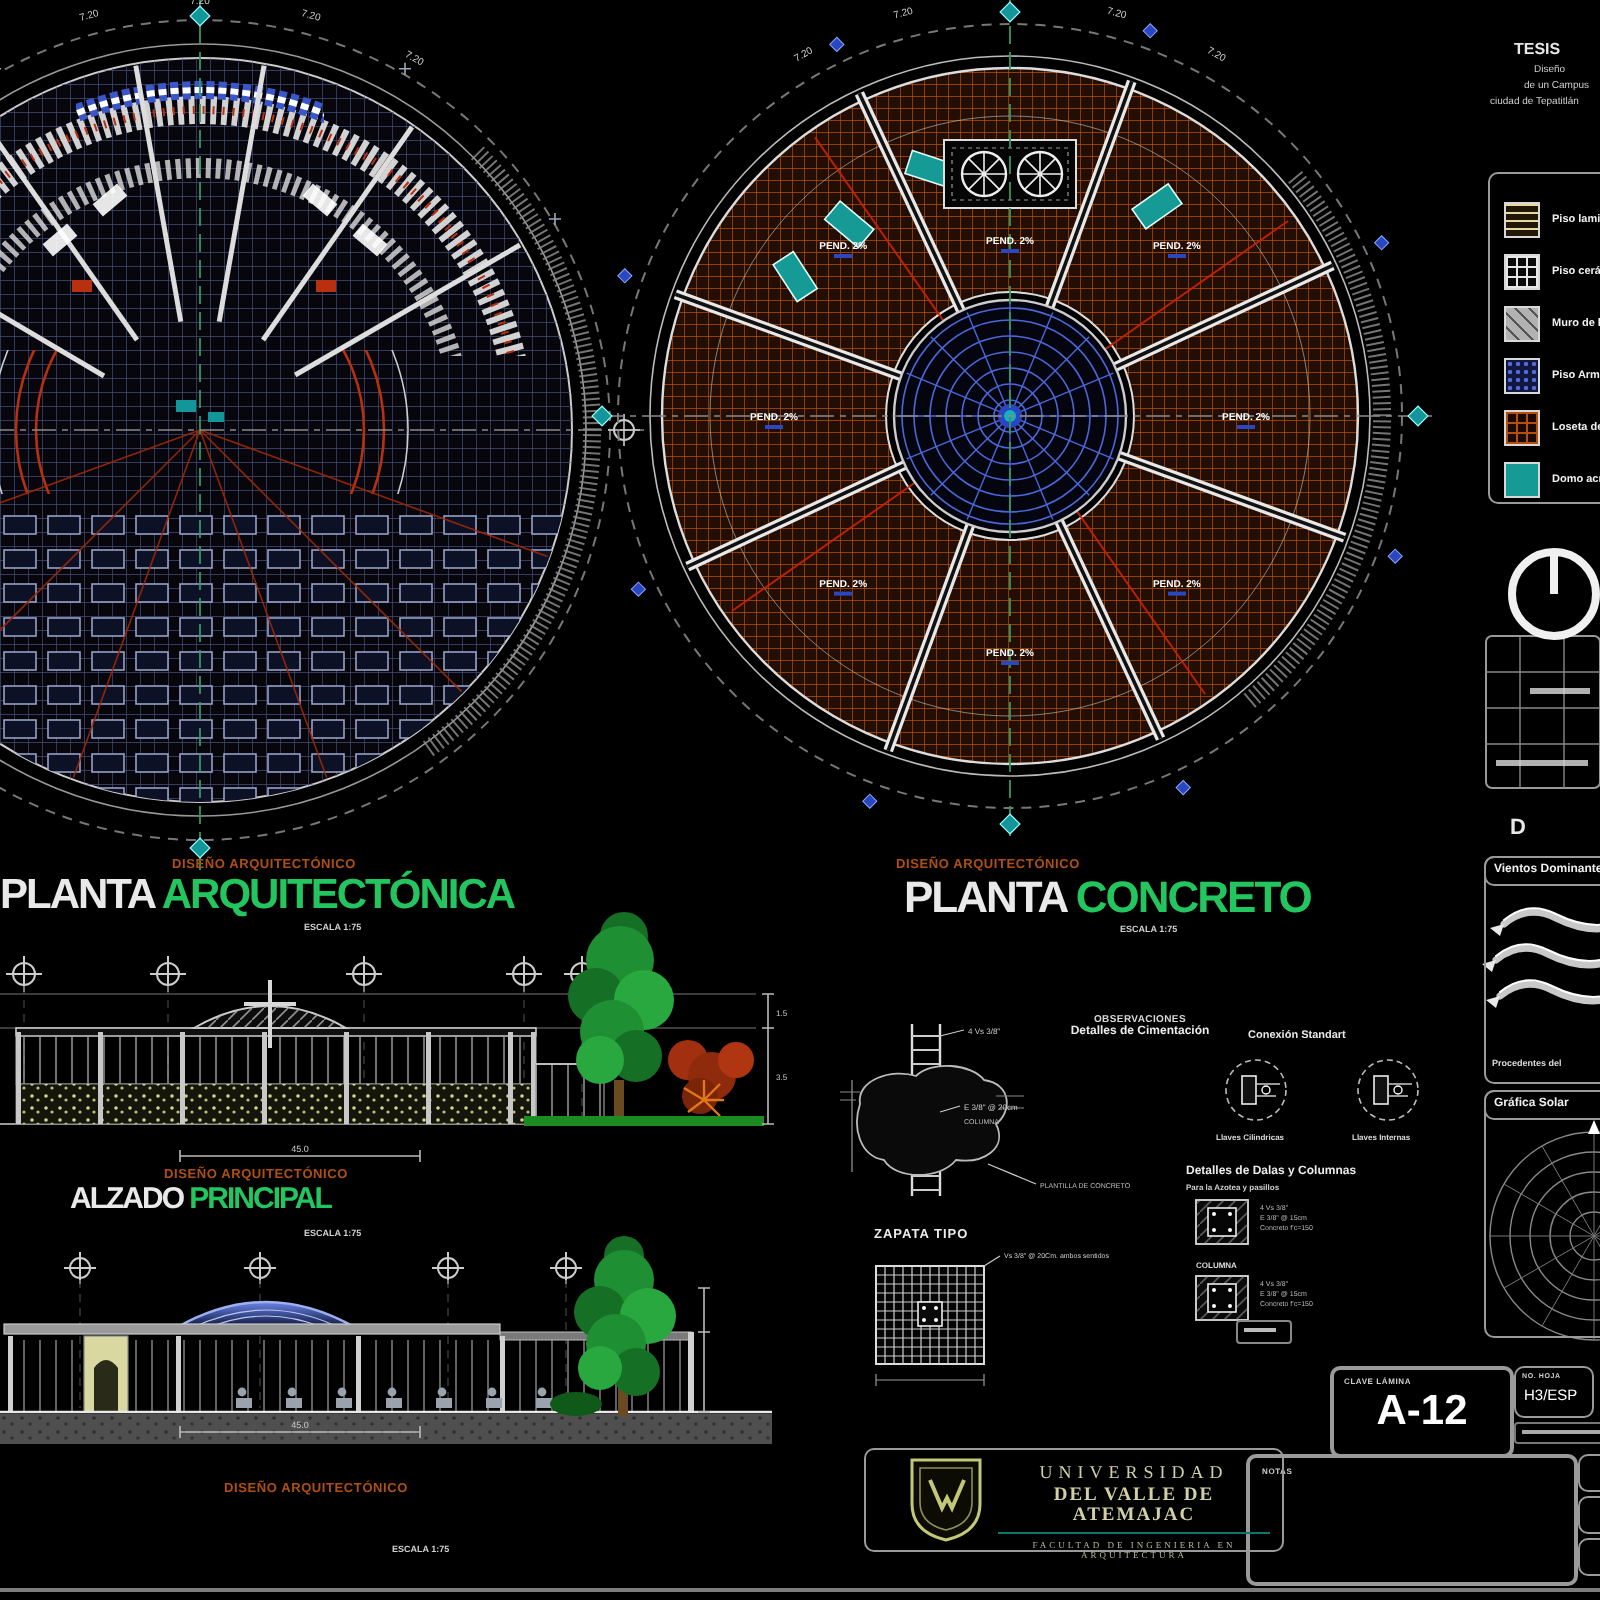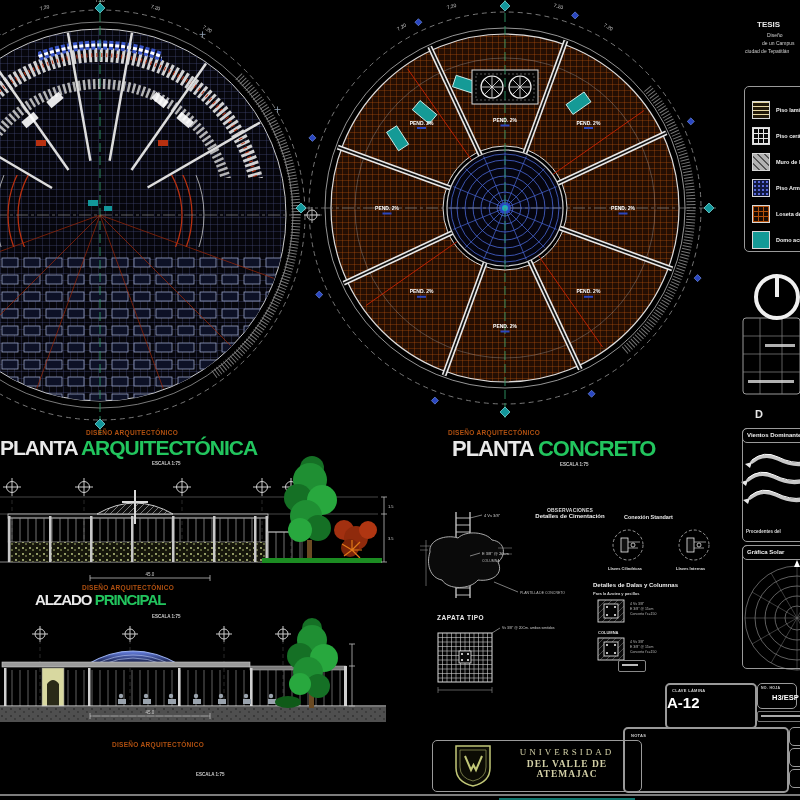--- a/index.html
+++ b/index.html
@@ -645,47 +645,47 @@
 
 <div class="abs h-over" style="left:112px;top:741px">DISEÑO ARQUITECTÓNICO</div>
 <div class="abs h-scale" style="left:196px;top:772px">ESCALA 1:75</div>
 
 <div class="abs" style="left:618px;top:660px;width:26px;height:10px;border:1px solid #888;border-radius:2px">
   <div class="abs" style="left:3px;top:3px;width:16px;height:1.5px;background:#bbb"></div>
 </div>
 
 <div class="abs box" style="left:665px;top:683px;width:88px;height:42px;border-width:2px">
   <div class="abs tb-label" style="left:5px;top:3px">CLAVE LÁMINA</div>
-  <div class="abs" style="left:0;top:9px;width:100%;font-weight:700;font-size:15px;color:#fff">A-12</div>
+  <div class="abs" style="left:0;top:9px;width:100%;text-align:center;font-weight:700;font-size:21px;color:#fff">A-12</div>
 </div>
 
 <div class="abs box" style="left:757px;top:683px;width:38px;height:24px">
   <div class="abs tb-label" style="left:3px;top:2px;font-size:3.5px">NO. HOJA</div>
-  <div class="abs" style="left:14px;top:9px;font-weight:700;font-size:7.5px;color:#fff;white-space:nowrap">H3/ESP</div>
+  <div class="abs" style="left:4px;top:9px;font-weight:400;font-size:7.5px;color:#fff;white-space:nowrap">H3/ESP</div>
 </div>
 
 <div class="abs" style="left:757px;top:711px;width:60px;height:9px;border:1px solid #777;border-radius:2px">
   <div class="abs" style="left:3px;top:3px;width:48px;height:1.5px;background:#aaa"></div>
 </div>
 
 <div class="abs box" style="left:623px;top:727px;width:162px;height:62px;border-width:2px">
   <div class="abs tb-label" style="left:6px;top:4px">NOTAS</div>
 </div>
 <div class="abs box" style="left:789px;top:727px;width:28px;height:17px"></div>
 <div class="abs box" style="left:789px;top:748px;width:28px;height:17px"></div>
 <div class="abs box" style="left:789px;top:769px;width:28px;height:17px"></div>
 
-<div class="abs box" style="left:432px;top:740px;width:208px;height:50px">
+<div class="abs box" style="left:432px;top:724px;width:208px;height:50px">
   <svg class="abs" style="left:20px;top:3px" width="40" height="44" viewBox="0 0 40 44">
     <path d="M3,2 h34 v22 q0,14 -17,18 q-17,-4 -17,-18 z" fill="#0c0c04" stroke="#c2c878" stroke-width="1.5"></path>
     <path d="M7,6 h26 v17 q0,11 -13,14 q-13,-3 -13,-14 z" fill="none" stroke="#8a8f54" stroke-width="0.8"></path>
     <path d="M12,12 l6,14 l2.5,-5 l2.5,5 l6,-14" fill="none" stroke="#c2c878" stroke-width="2"></path>
   </svg>
   <div class="abs logo-text" style="left:66px;top:6px;width:136px">
     <div style="font-size:9px;letter-spacing:3px">UNIVERSIDAD</div>
-    <div style="font-size:9.5px;font-weight:700;letter-spacing:1px;border-bottom:4px solid #0f766e;padding-bottom:19px;margin-top:2px">DEL VALLE DE ATEMAJAC</div>
+    <div style="font-size:9.5px;font-weight:700;letter-spacing:1px;border-bottom:1px solid #0f766e;padding-bottom:3px;margin-top:2px">DEL VALLE DE ATEMAJAC</div>
     <div style="font-size:4.5px;letter-spacing:1.5px;color:#b8b590;margin-top:3px">FACULTAD DE INGENIERIA EN ARQUITECTURA</div>
   </div>
 </div>
 
 <div class="abs" style="left:0;top:794px;width:800px;height:2px;background:#7d7d7d"></div>
 
 </div>
 
 </body></html>

